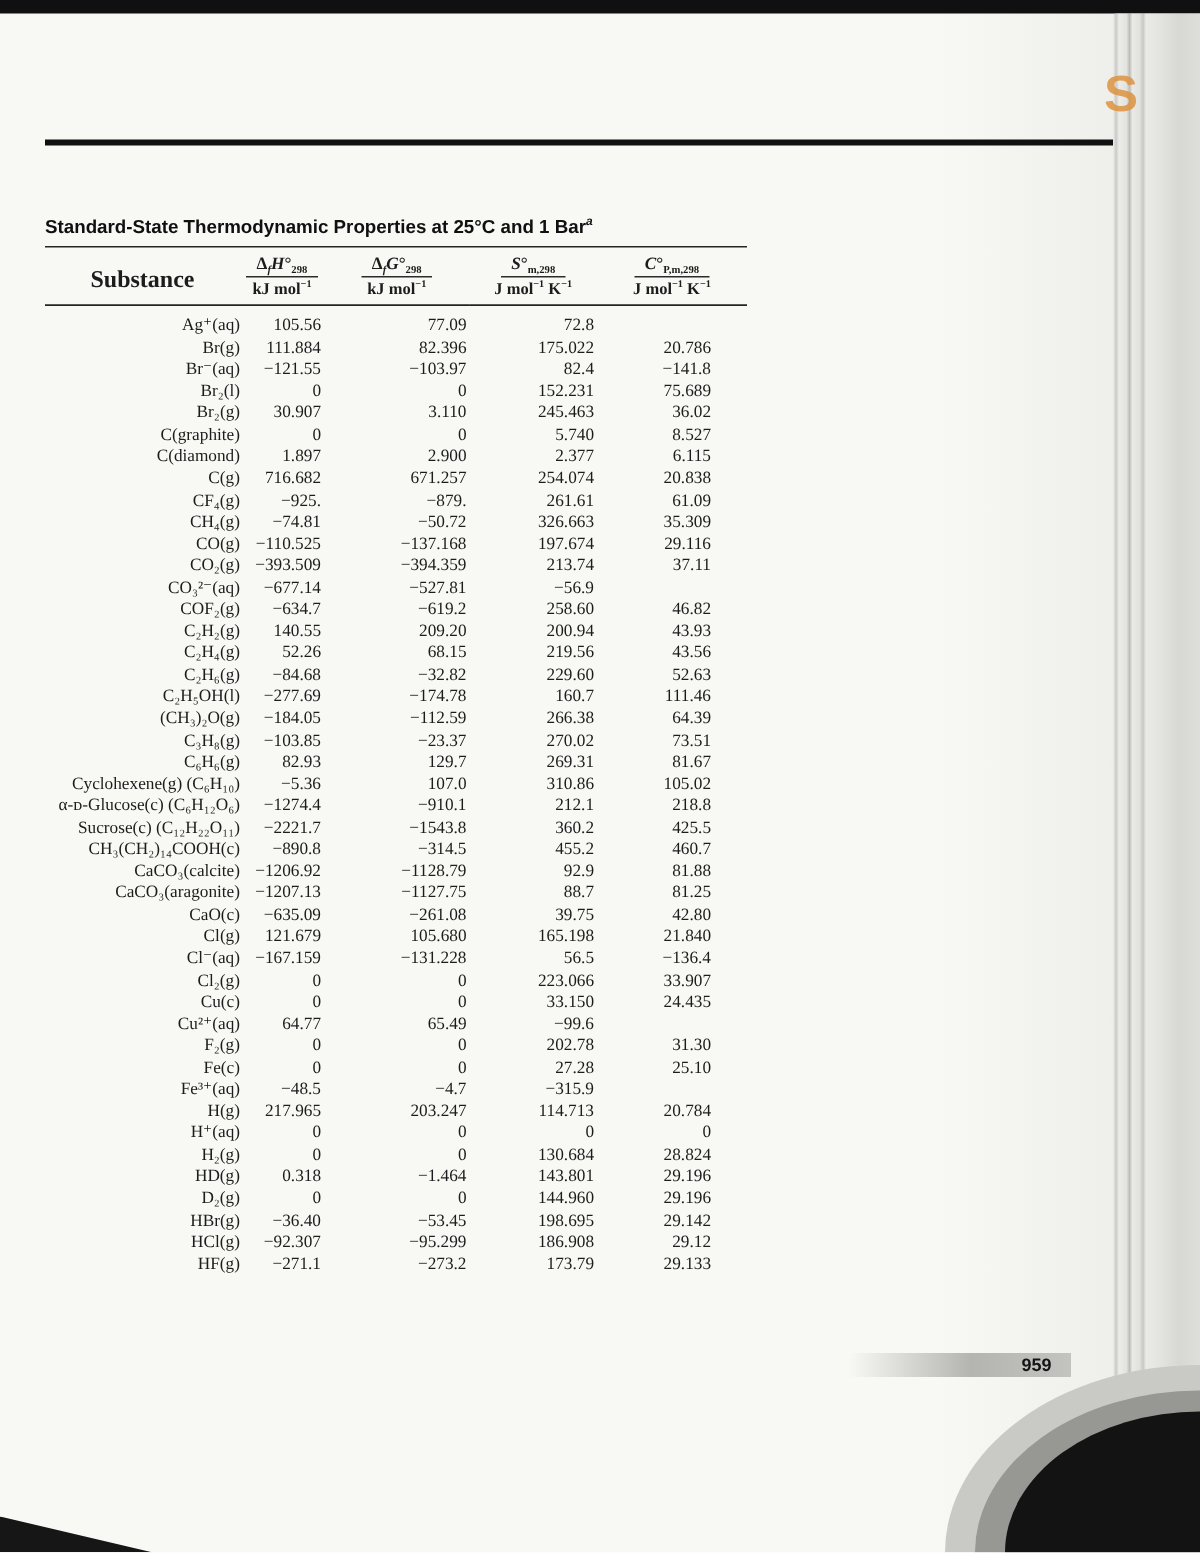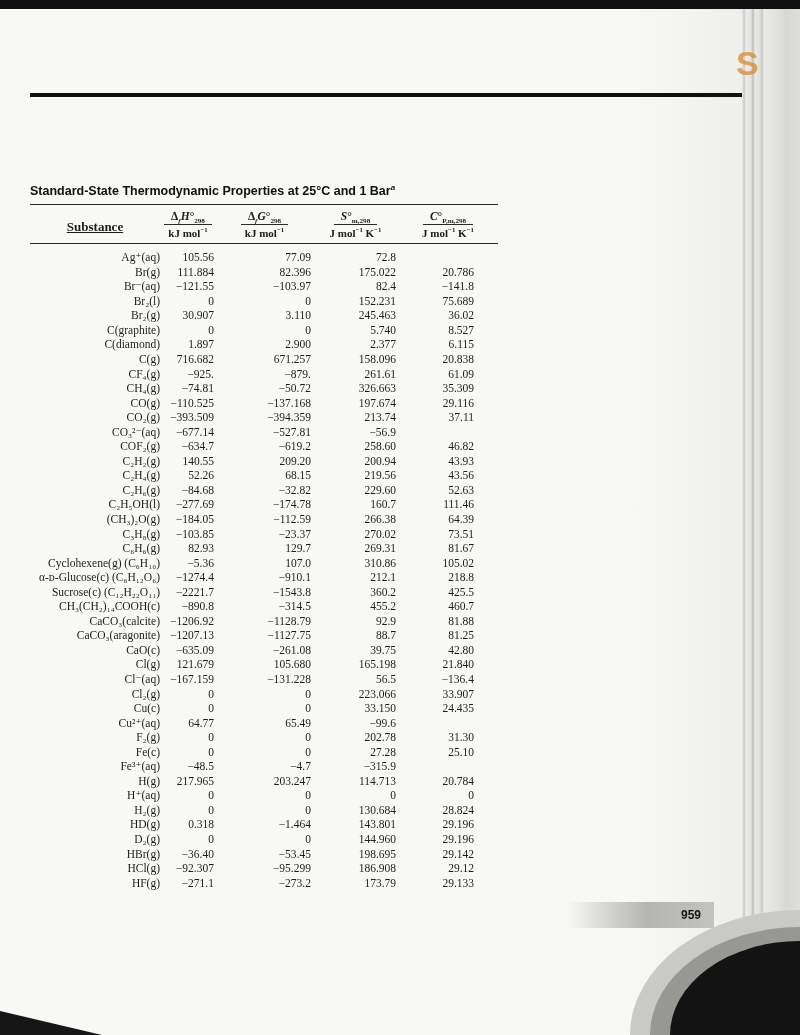--- a/index.html
+++ b/index.html
@@ -36,48 +36,48 @@
 
   
   .appendix-heading {
     position:absolute; top:36px; left:30px; margin:0;
     font-family:"Liberation Sans","DejaVu Sans",sans-serif;
     font-weight:900; font-size:41px; letter-spacing:1px; color:#0c0c0c;
   }
   .heading-rule { position:absolute; top:93px; left:30px; width:712px; height:4px; background:#101010; }
 
   
-  .table-block { position:absolute; top:143px; left:30px; width:468px;margin-top:40px; }
+  .table-block { position:absolute; top:143px; left:30px; width:468px; }
   .table-title {
     font-family:"Liberation Sans","DejaVu Sans",sans-serif;
     font-weight:bold; font-size:12.5px; color:#101010;
     padding-bottom:6px; border-bottom:1.5px solid #242424;
   }
   .table-title sup { font-size:8px; }
   table.thermo { border-collapse:collapse; table-layout:fixed; width:468px; font-size:11.5px; color:#1c1c1c; }
   table.thermo sub, table.thermo sup { font-size:0.62em; line-height:0; }
   th.substance-h {
-    text-align:left; vertical-align:middle; font-weight:bold; font-size:13px;
-    border-bottom:1.5px solid #242424; padding:0;text-decoration:underline;
+    text-align:left; vertical-align:middle; font-weight:bold; font-size:16px;
+    border-bottom:1.5px solid #242424; padding:0;
   }
   tr.sym-row th { font-weight:bold; text-align:center; padding:5px 0 0 0; }
   tr.sym-row .sym { display:inline-block; border-bottom:1px solid #2b2b2b; padding:0 7px 2px 7px; }
   tr.unit-row th {
     font-weight:bold; text-align:center; font-size:11px;
     padding:2px 0 4px 0; border-bottom:1.5px solid #242424;
   }
   tbody td { padding:0; line-height:14.55px; white-space:nowrap; }
   tbody tr:first-child td { padding-top:6px; }
   td.sub { text-align:right; }
   td.num { text-align:right; padding-right:2px; }
   td.num.cp { padding-right:24px; }
 
   
   .page-badge {
-    position:absolute; top:902px; left:566px; width:148px; height:26px;
+    position:absolute; top:902px; left:566px; width:148px; height:16px;
     background:linear-gradient(to right, rgba(180,180,178,0) 0%, #b4b4b1 55%, #c3c3c0 100%);
     display:flex; align-items:center; justify-content:flex-end; padding-right:13px; box-sizing:border-box;
     font-family:"Liberation Sans","DejaVu Sans",sans-serif; font-weight:bold; font-size:12px; color:#141414;
   }
 </style>
 </head>
 <body>
 
 <div class="scan">
 
@@ -168,21 +168,21 @@
       <td class="num">1.897</td>
       <td class="num">2.900</td>
       <td class="num">2.377</td>
       <td class="num cp">6.115</td>
     </tr>
 
     <tr>
       <td class="sub">C(g)</td>
       <td class="num">716.682</td>
       <td class="num">671.257</td>
-      <td class="num">158.096</td>
+      <td class="num">254.074</td>
       <td class="num cp">20.838</td>
     </tr>
 
     <tr>
       <td class="sub">CF₄(g)</td>
       <td class="num">−925.</td>
       <td class="num">−879.</td>
       <td class="num">261.61</td>
       <td class="num cp">61.09</td>
     </tr>

